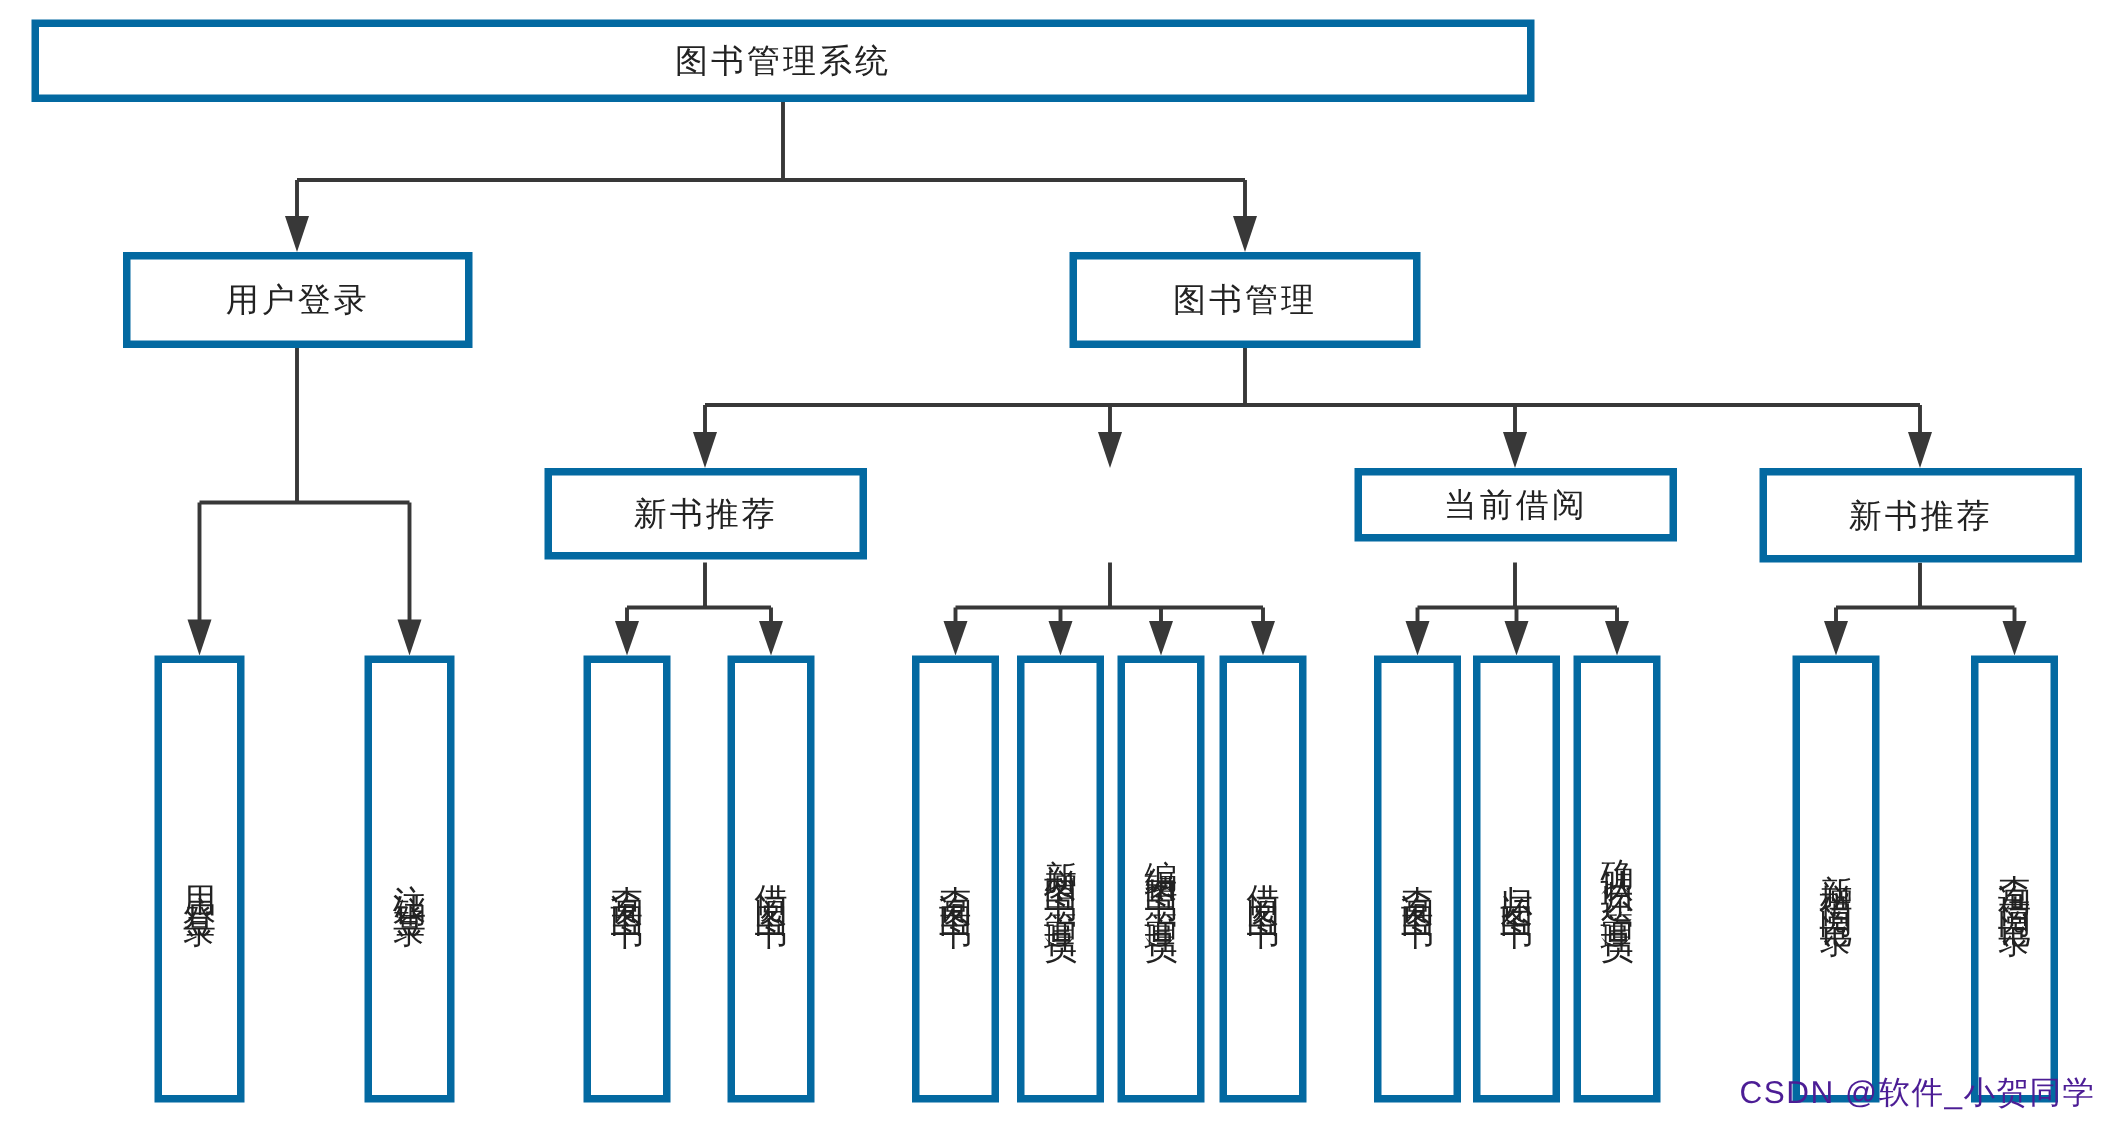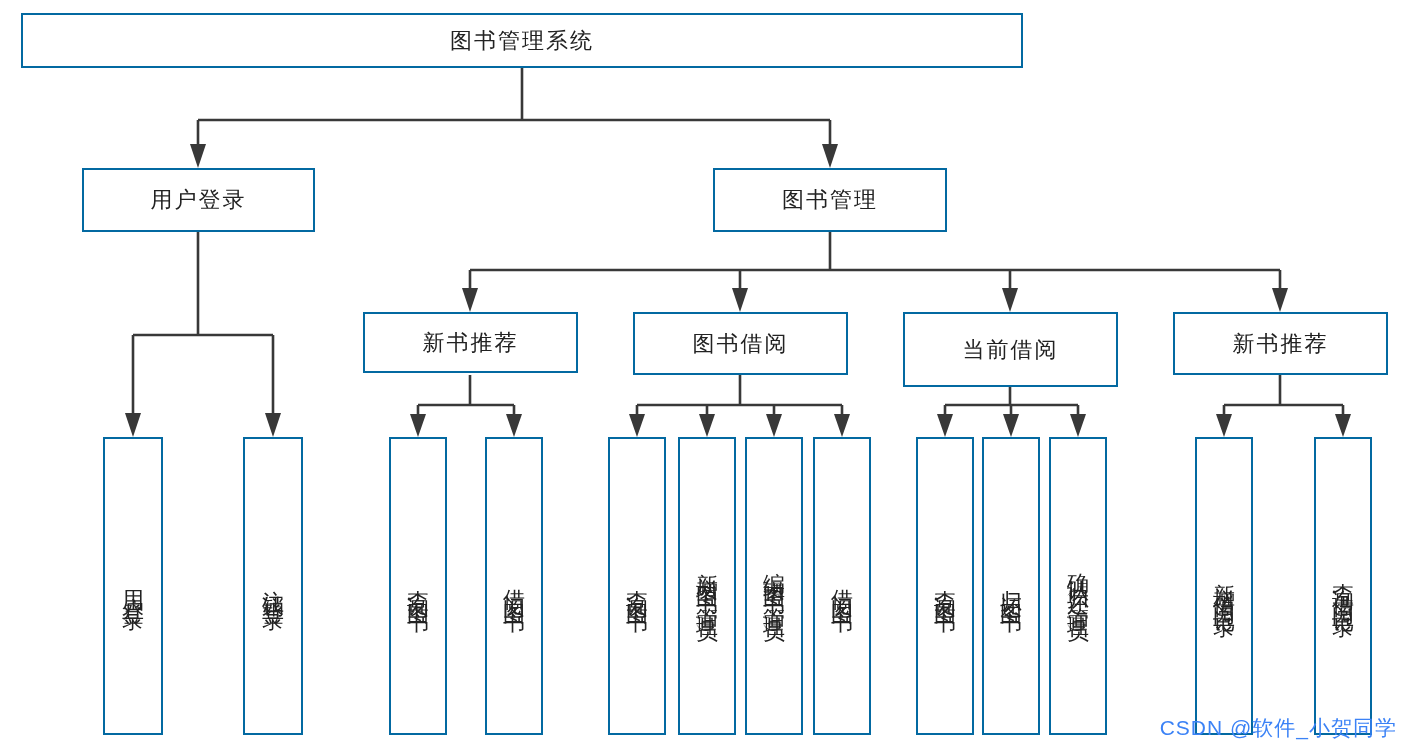--- a/index.html
+++ b/index.html
@@ -13,21 +13,21 @@
   }
   .connectors {
     position: absolute;
     left: 0; top: 0;
     width: 1405px; height: 747px;
     pointer-events: none;
   }
   .node {
     position: absolute;
     box-sizing: border-box;
-    border: 2px solid #0369a1;
+    border: 5px solid #0369a1;
     background: #ffffff;
     display: flex;
     align-items: center;
     justify-content: center;
     color: #222222;
   }
   .h-node {
     font-size: 22px;
     letter-spacing: 2px;
     white-space: nowrap;
@@ -40,21 +40,21 @@
     text-orientation: upright;
     letter-spacing: 7px;
     line-height: 1;
     white-space: nowrap;
   }
   .watermark {
     position: absolute;
     right: 8px;
     bottom: 5px;
     font-size: 21px;
-    color: #3b82f6;
+    color: #4c1d95;
     letter-spacing: 1px;
     white-space: nowrap;
   }
 </style>
 </head>
 <body>
 
 <div class="canvas">
 
   <svg class="connectors" viewBox="0 0 1405 747" xmlns="http://www.w3.org/2000/svg">
@@ -103,22 +103,21 @@
       <polygon points="1335,414 1351,414 1343,437"></polygon>
     </g>
   </svg>
 
   <div class="node h-node" style="left:21px; top:13px; width:1002px; height:55px;">图书管理系统</div>
 
   <div class="node h-node" style="left:82px; top:168px; width:233px; height:64px;">用户登录</div>
   <div class="node h-node" style="left:713px; top:168px; width:234px; height:64px;">图书管理</div>
 
   <div class="node h-node" style="left:363px; top:312px; width:215px; height:61px;">新书推荐</div>
-  <div class="node h-node" style="left:633px; top:312px; width:215px; height:63px;">图书借阅</div>
-  <div class="node h-node" style="left:903px; top:312px; width:215px; height:75px;">当前借阅</div>
+  <div class="node h-node" style="left:903px; top:312px; width:215px; height:49px;">当前借阅</div>
   <div class="node h-node" style="left:1173px; top:312px; width:215px; height:63px;">新书推荐</div>
 
   <div class="node v-node" style="left:103px; top:437px; width:60px; height:298px;">
     <span class="vtext">用户登录</span>
   </div>
   <div class="node v-node" style="left:243px; top:437px; width:60px; height:298px;">
     <span class="vtext">注销登录</span>
   </div>
 
   <div class="node v-node" style="left:389px; top:437px; width:58px; height:298px;">

